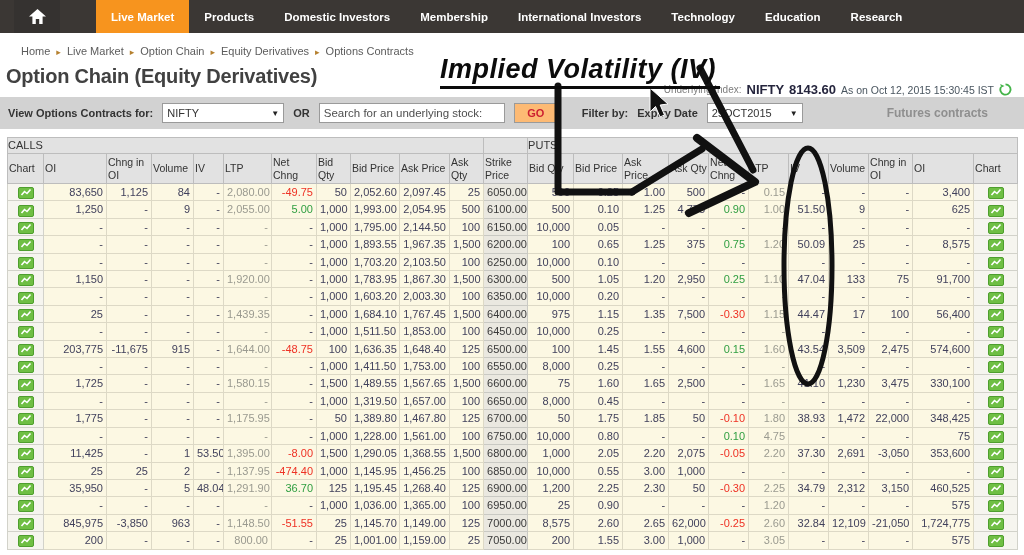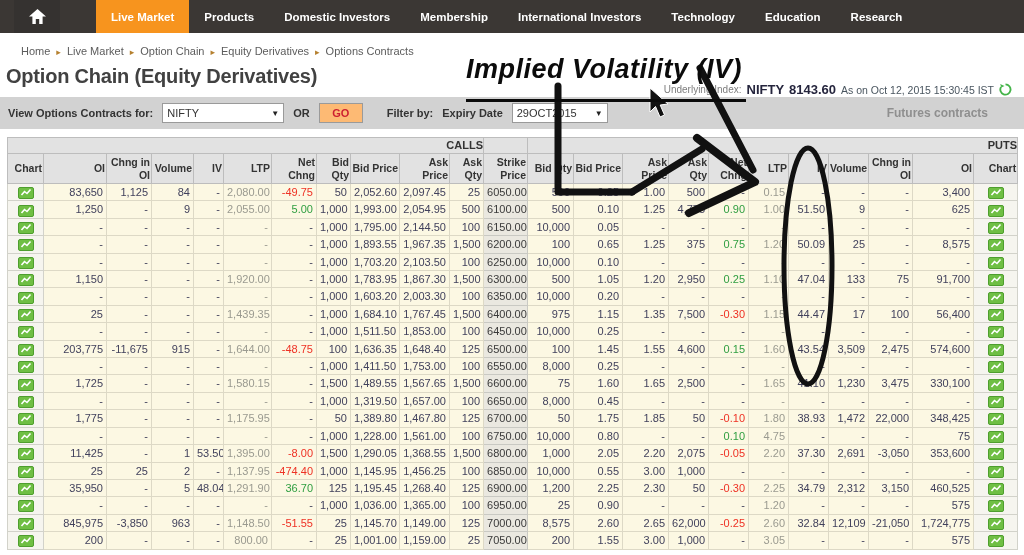--- a/index.html
+++ b/index.html
@@ -29,33 +29,33 @@
   .sel .arrow { font-size: 8px; color: #222; margin-left: 6px; }
   .sel-symbol { width: 122px; }
   .sel-expiry { width: 96px; }
   .search-input { width: 186px; height: 20px; border: 1px solid #9a9a9a; font-size: 11.5px; padding: 0 4px; font-family: "Liberation Sans", sans-serif; color: #333; }
   .search-input::placeholder { color: #4e4e4e; opacity: 1; }
   .go-btn { width: 44px; height: 20px; background: #fdba74; border: 1px solid #9a9a9a; color: #cd2031; font-weight: bold; font-size: 11px; cursor: pointer; font-family: "Liberation Sans", sans-serif; }
   .spacer { flex: 1; }
   .futures-link { color: #8f8f8f; font-weight: bold; font-size: 12px; margin-right: 28px; cursor: pointer; white-space: nowrap; }
   
   table.oc { border-collapse: collapse; table-layout: fixed; width: 1010px; margin: 8px 0 0 7px; border: 1px solid #a0a0a0; }
-  .oc th { background: #e2e2e2; border: 1px solid #bdbdbd; color: #333; font-size: 10.5px; font-weight: bold; text-align: right; vertical-align: middle; line-height: 1.15; }
+  .oc th { background: #e2e2e2; border: 1px solid #bdbdbd; color: #333; font-size: 10.5px; font-weight: normal; text-align: left; vertical-align: middle; line-height: 1.15; }
   .oc thead tr.grp th { height: 16px; font-size: 11px; }
   .oc thead tr.hdr th { height: 30px; padding: 1px; }
   .oc td { height: 16.4px; line-height: 16.4px; font-size: 11px; text-align: right; padding: 0 3px; border: 1px solid #ddd9c6; background: #fcf8e3; color: #41415c; white-space: nowrap; overflow: hidden; }
   .oc td.strike { background: #eae8e0; border-color: #c9c9c3; color: #3a3a3a; }
   .oc td.chart-cell { background: #f6f5ef; border-color: #d2d2ca; text-align: center; padding: 0; }
   .oc td.ltp { color: #9a9a90; }
   .oc td.neg { color: #ee3124; }
   .oc td.pos { color: #2f9e41; }
   .chart-icon { display: inline-block; width: 16px; height: 12px; background: #6fbf44; border: 1px solid #4e9e2e; border-radius: 2px; vertical-align: middle; cursor: pointer; line-height: 10px; }
   
   .annot-layer { position: absolute; left: 0; top: 0; width: 1024px; height: 555px; pointer-events: none; z-index: 20; }
-  .annot-text { position: absolute; left: 466px; top: 54px; font-size: 27px; font-weight: bold; font-style: italic; color: #0b0b0b; border-bottom: 3.5px solid #0b0b0b; padding: 0 4px 14px 0; letter-spacing: 0.5px; white-space: nowrap; }
+  .annot-text { position: absolute; left: 440px; top: 54px; font-size: 27px; font-weight: bold; font-style: italic; color: #0b0b0b; border-bottom: 3.5px solid #0b0b0b; padding: 0 4px 1px 0; letter-spacing: 0.5px; white-space: nowrap; }
 </style>
 </head>
 <body>
 
 <div class="topnav">
   <div class="home-tab">
     <svg width="17" height="15" viewBox="0 0 17 15">
         <path d="M8.5 0 L17 7.5 L13.6 7.5 L13.6 15 L10.2 15 L10.2 10 L6.8 10 L6.8 15 L3.4 15 L3.4 7.5 L0 7.5 Z" fill="#ffffff"></path>
       </svg>
   </div>
@@ -86,20 +86,21 @@
     </svg>
 </div>
 
 <div class="controls">
   <span class="ctl-label">View Options Contracts for:</span>
   <div class="sel sel-symbol">
     <span>NIFTY</span>
     <span class="arrow">▼</span>
   </div>
   <span class="ctl-label">OR</span>
+  <input class="search-input" type="text" placeholder="Search for an underlying stock:" style="">
   <button class="go-btn">GO</button>
   <span style="width:6px"></span>
   <span class="ctl-label">Filter by:</span>
   <span style="font-weight:bold">Expiry Date</span>
   <div class="sel sel-expiry">
     <span>29OCT2015</span>
     <span class="arrow">▼</span>
   </div>
   <div class="spacer"></div>
   <span class="futures-link">Futures contracts</span>

